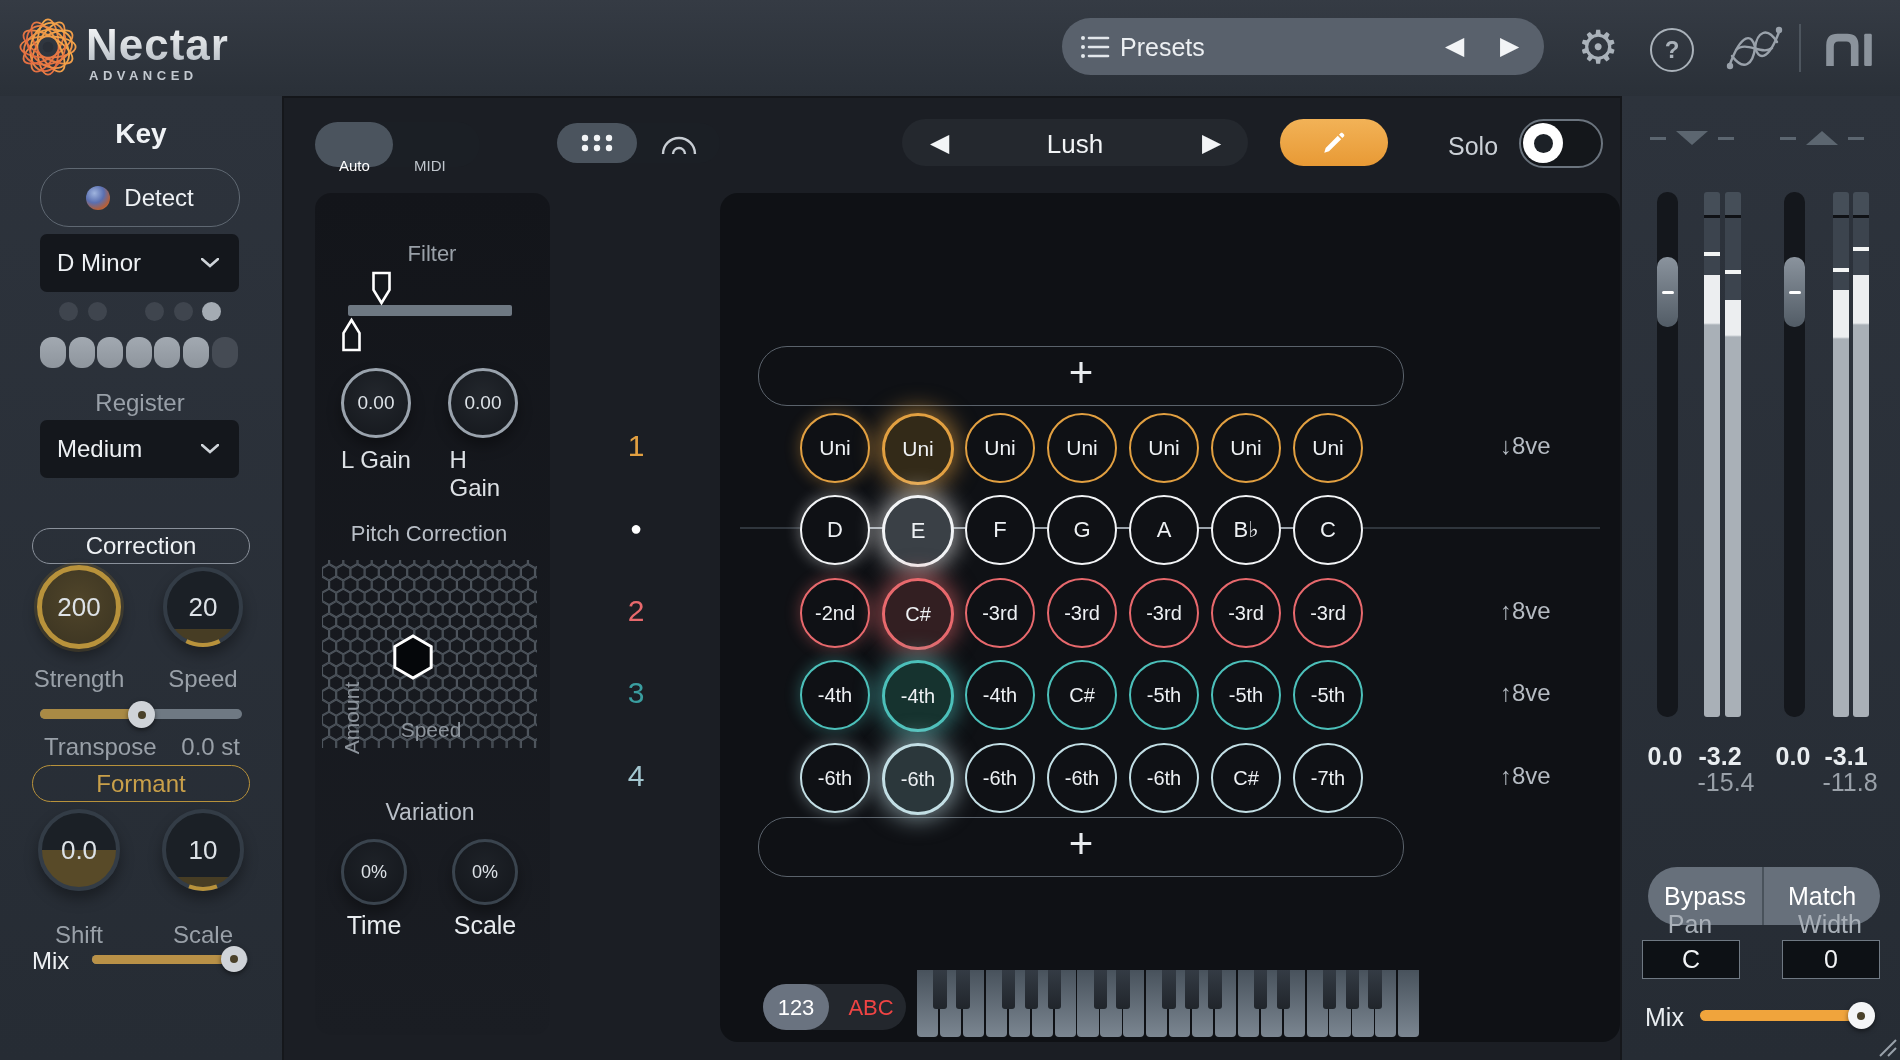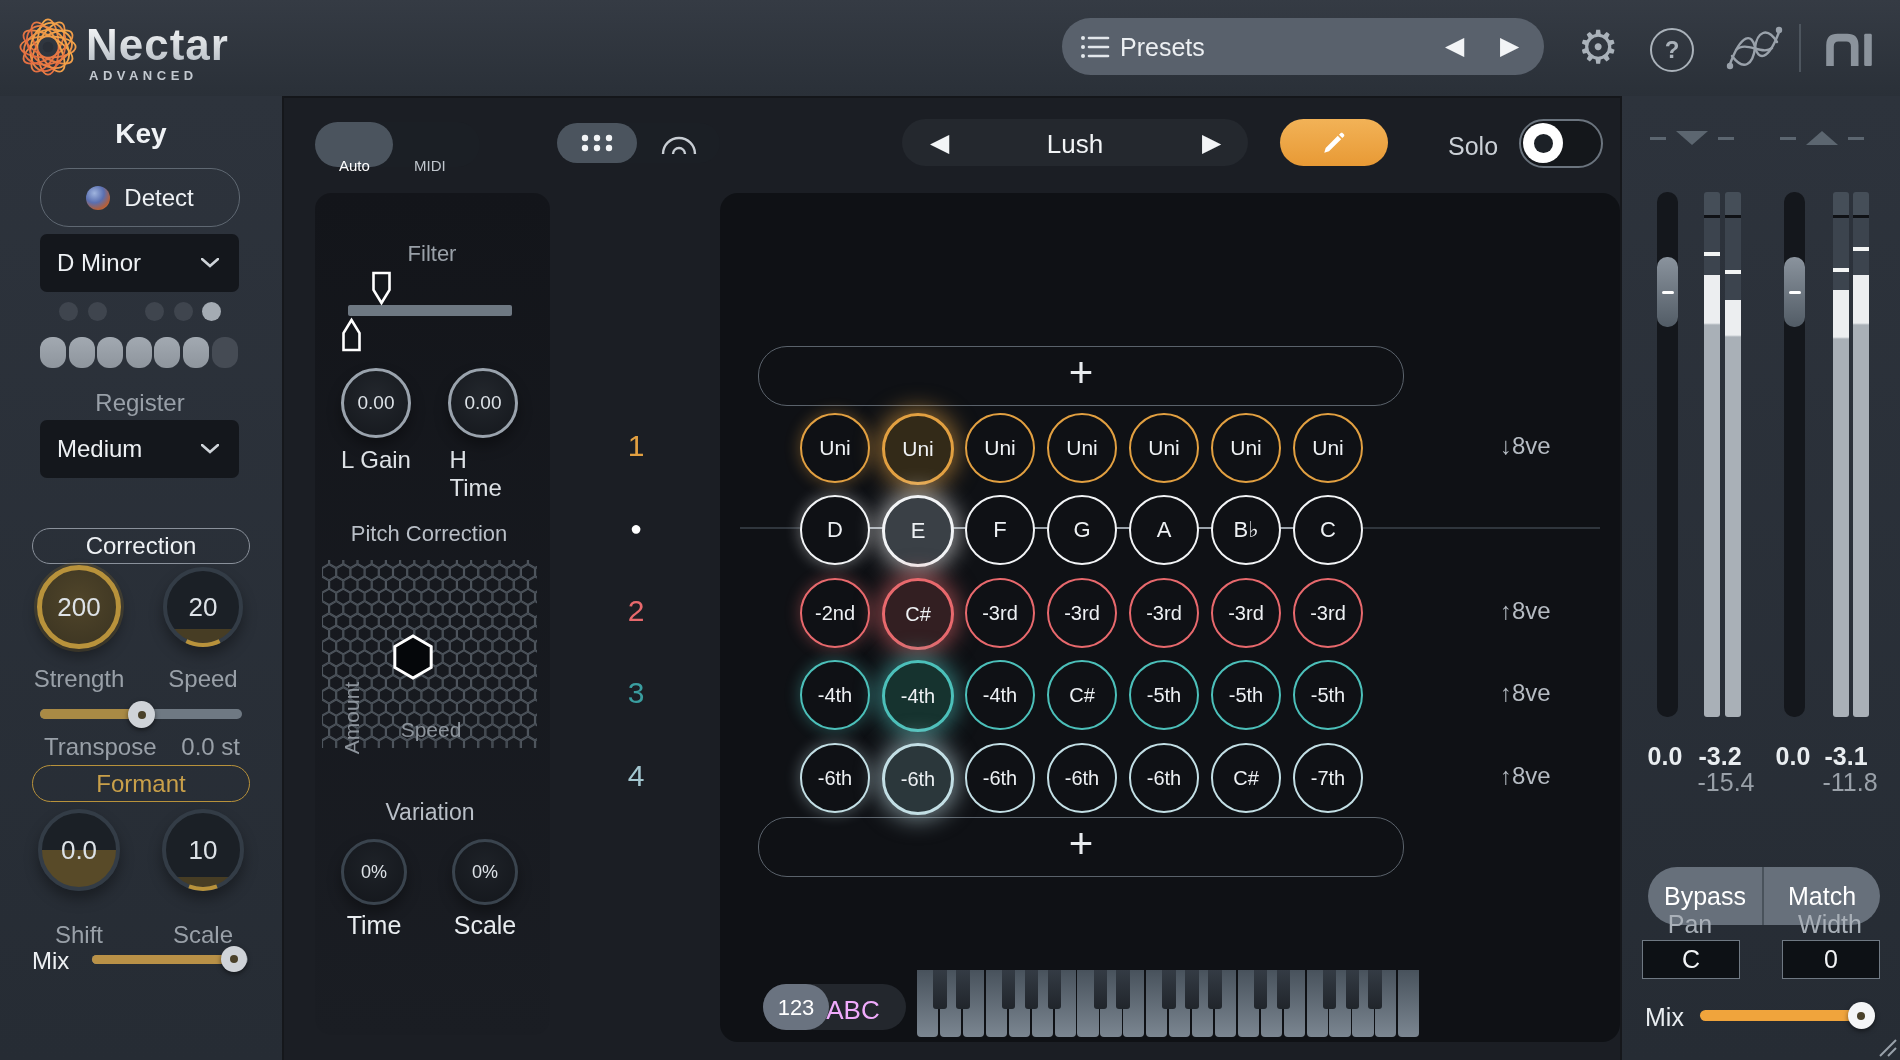--- a/index.html
+++ b/index.html
@@ -291,21 +291,21 @@
 
     <div class="knob" style="left:26px;top:175px;width:70px;height:70px;border-width:3px;border-color:#9aa3ad;
                 background:radial-gradient(circle at 50% 40%,#23272d,#14171c)">
       <span class="kv" style="font-size:19px">0.00</span>
     </div>
     <div class="knob" style="left:133px;top:175px;width:70px;height:70px;border-width:3px;border-color:#9aa3ad;
                 background:radial-gradient(circle at 50% 40%,#23272d,#14171c)">
       <span class="kv" style="font-size:19px">0.00</span>
     </div>
     <div class="abs" style="left:61px;top:253px;transform:translateX(-50%);font-size:24px;color:#dde1e5">L Gain</div>
-    <div class="abs" style="left:168px;top:253px;transform:translateX(-50%);font-size:24px;color:#dde1e5">H Time</div>
+    <div class="abs" style="left:168px;top:253px;transform:translateX(-50%);font-size:24px;color:#dde1e5">H Gain</div>
 
     <div class="abs" style="left:114px;top:328px;transform:translateX(-50%);font-size:22px;color:#b9bfc7;white-space:nowrap">Pitch Correction</div>
     <div class="abs" id="hex-pad" style="left:7px;top:367px;width:215px;height:188px"><svg width="215" height="188">
           <polygon points="6.6,-3.8 6.6,3.8 0.0,7.6 -6.6,3.8 -6.6,-3.8 -0.0,-7.6" fill="none" stroke="#4e555d" stroke-width="1.2"></polygon>
           <polygon points="20.8,-3.8 20.8,3.8 14.2,7.6 7.6,3.8 7.6,-3.8 14.2,-7.6" fill="none" stroke="#4e555d" stroke-width="1.2"></polygon>
           <polygon points="35.0,-3.8 35.0,3.8 28.4,7.6 21.8,3.8 21.8,-3.8 28.4,-7.6" fill="none" stroke="#4e555d" stroke-width="1.2"></polygon>
           <polygon points="49.2,-3.8 49.2,3.8 42.6,7.6 36.0,3.8 36.0,-3.8 42.6,-7.6" fill="none" stroke="#4e555d" stroke-width="1.2"></polygon>
           <polygon points="63.4,-3.8 63.4,3.8 56.8,7.6 50.2,3.8 50.2,-3.8 56.8,-7.6" fill="none" stroke="#4e555d" stroke-width="1.2"></polygon>
           <polygon points="77.6,-3.8 77.6,3.8 71.0,7.6 64.4,3.8 64.4,-3.8 71.0,-7.6" fill="none" stroke="#4e555d" stroke-width="1.2"></polygon>
           <polygon points="91.8,-3.8 91.8,3.8 85.2,7.6 78.6,3.8 78.6,-3.8 85.2,-7.6" fill="none" stroke="#4e555d" stroke-width="1.2"></polygon>
@@ -650,21 +650,21 @@
         <div class="vcell ctr" style="left: 245px; top: 550px; border-color: rgb(195, 223, 229);">-6th</div>
         <div class="vcell ctr" style="left: 327px; top: 550px; border-color: rgb(195, 223, 229);">-6th</div>
         <div class="vcell ctr" style="left: 409px; top: 550px; border-color: rgb(195, 223, 229);">-6th</div>
         <div class="vcell ctr" style="left: 491px; top: 550px; border-color: rgb(195, 223, 229);">C#</div>
         <div class="vcell ctr" style="left: 573px; top: 550px; border-color: rgb(195, 223, 229);">-7th</div>
       </div>
 
     <div id="kbd-toggle" class="abs" style="left:43px;top:791px">
       <div class="seg-sel"></div>
       <span class="abs" style="left:33px;top:11px;transform:translateX(-50%);font-size:22px;color:#fff">123</span>
-      <span class="abs" style="left:90px;top:11px;transform:translateX(-50%);font-size:26px;color:#f0abfc">ABC</span>
+      <span class="abs" style="left:108px;top:11px;transform:translateX(-50%);font-size:22px;color:#ef4444">ABC</span>
     </div>
     <div id="piano" class="abs" style="left:197px;top:777px;width:504px;height:67px">
         <div style="position: absolute; left: 0px; top: 0px; width: 21.3px; height: 67px; border-radius: 0px 0px 4px 4px; background: linear-gradient(rgb(72, 82, 92), rgb(123, 134, 145));"></div>
         <div style="position: absolute; left: 22.9px; top: 0px; width: 21.3px; height: 67px; border-radius: 0px 0px 4px 4px; background: linear-gradient(rgb(72, 82, 92), rgb(123, 134, 145));"></div>
         <div style="position: absolute; left: 45.8px; top: 0px; width: 21.3px; height: 67px; border-radius: 0px 0px 4px 4px; background: linear-gradient(rgb(72, 82, 92), rgb(123, 134, 145));"></div>
         <div style="position: absolute; left: 68.7px; top: 0px; width: 21.3px; height: 67px; border-radius: 0px 0px 4px 4px; background: linear-gradient(rgb(72, 82, 92), rgb(123, 134, 145));"></div>
         <div style="position: absolute; left: 91.6px; top: 0px; width: 21.3px; height: 67px; border-radius: 0px 0px 4px 4px; background: linear-gradient(rgb(72, 82, 92), rgb(123, 134, 145));"></div>
         <div style="position: absolute; left: 114.5px; top: 0px; width: 21.3px; height: 67px; border-radius: 0px 0px 4px 4px; background: linear-gradient(rgb(72, 82, 92), rgb(123, 134, 145));"></div>
         <div style="position: absolute; left: 137.5px; top: 0px; width: 21.3px; height: 67px; border-radius: 0px 0px 4px 4px; background: linear-gradient(rgb(72, 82, 92), rgb(123, 134, 145));"></div>
         <div style="position: absolute; left: 160.4px; top: 0px; width: 21.3px; height: 67px; border-radius: 0px 0px 4px 4px; background: linear-gradient(rgb(72, 82, 92), rgb(123, 134, 145));"></div>

